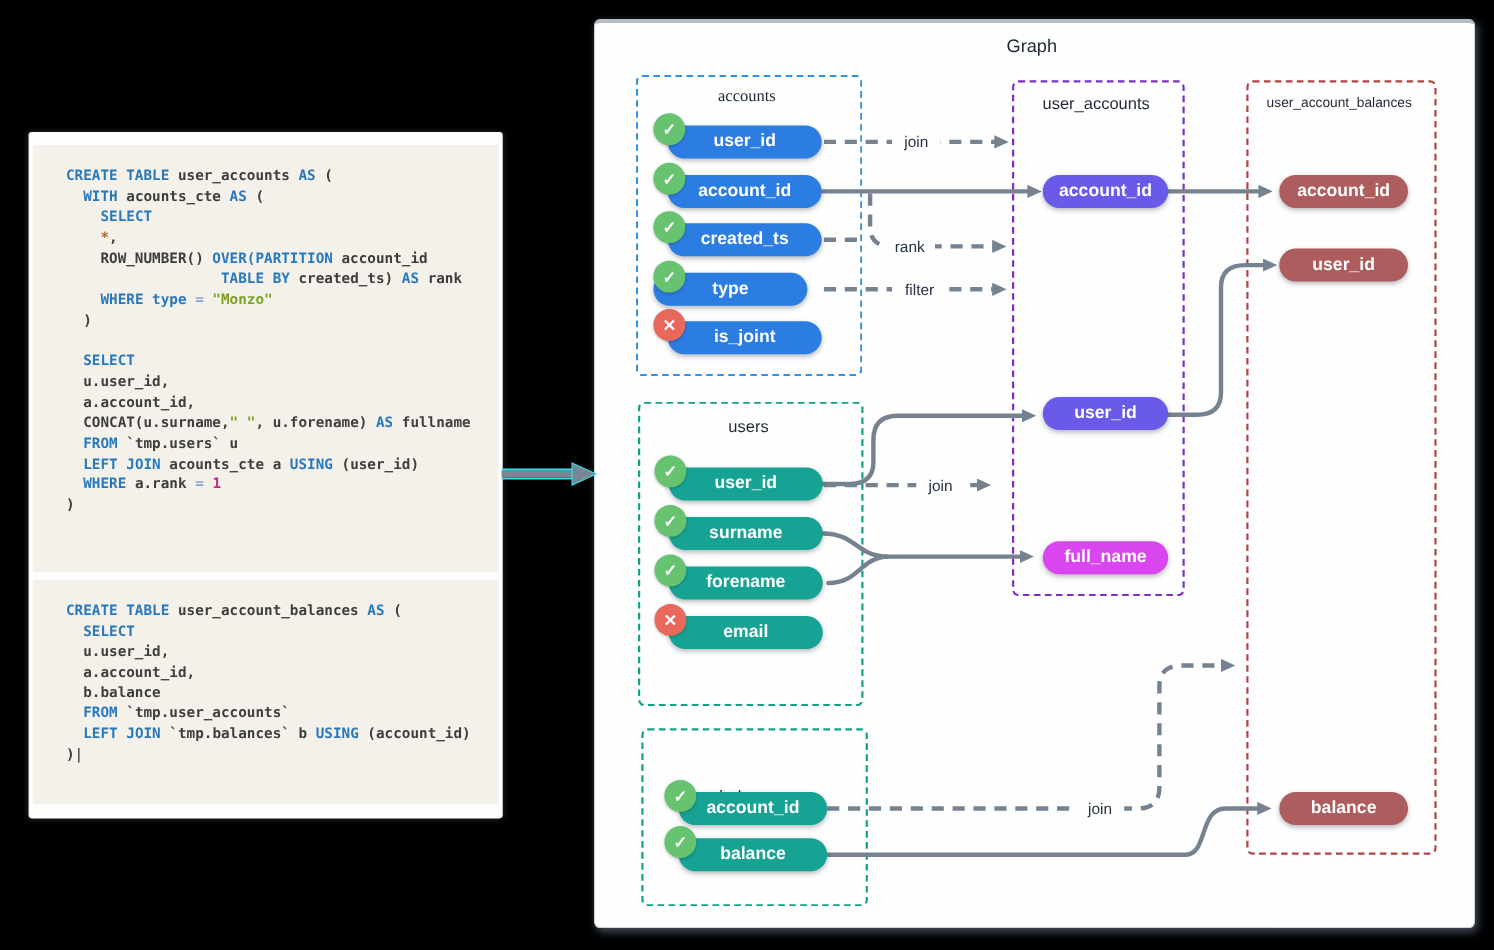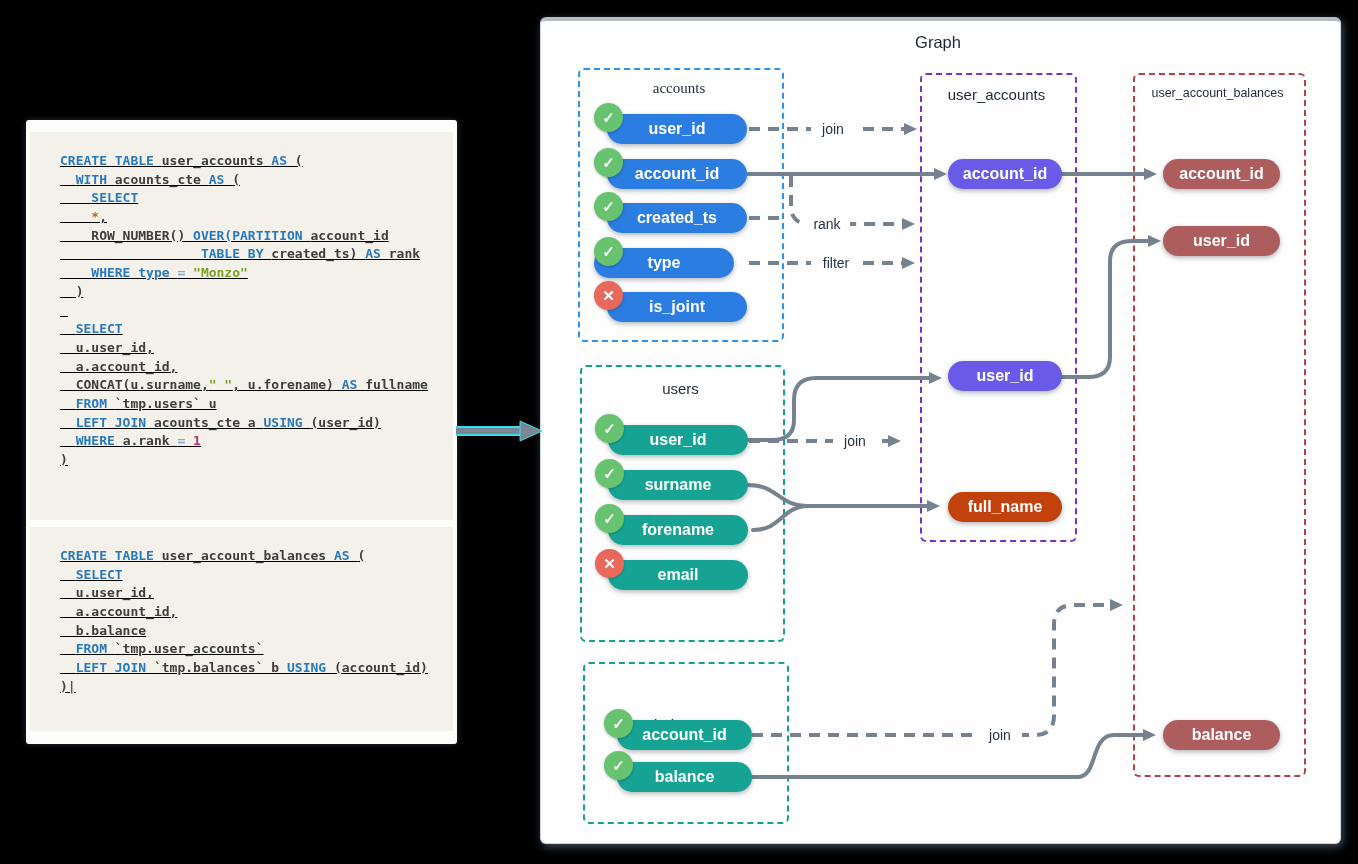--- a/index.html
+++ b/index.html
@@ -5,21 +5,21 @@
   html,body{margin:0;padding:0;background:#000;}
   #canvas{position:relative;width:1358px;height:864px;background:#000;overflow:hidden;
           font-family:"Liberation Sans",sans-serif;}
   
   .sql-card{position:absolute;left:26px;top:120px;width:431px;height:624px;
             background:#fdfdfb;border-radius:3px;box-shadow:0 0 6px rgba(80,90,100,.5);}
   .code-block{position:absolute;left:4px;width:423px;background:#f4f1ea;
               font-family:"DejaVu Sans Mono","Liberation Mono",monospace;
               font-size:13px;font-weight:600;line-height:18.7px;
               padding:20px 0 0 30px;box-sizing:border-box;overflow:hidden;}
-  .code-line{white-space:pre;height:18.7px;text-decoration:underline;}
+  .code-line{white-space:pre;height:18.7px;}
   .tk-kw{color:#2878bd;} .tk-id{color:#3d3d3d;} .tk-str{color:#7ba221;}
   .tk-num{color:#bf2c7c;} .tk-star{color:#a5702e;} .tk-op{color:#7fa8c9;}
   .tk-cur{color:#555;}
   
   .graph-card{position:absolute;left:540px;top:17px;width:801px;height:827px;
               background:#fefefe;border:1px solid #ccd4da;border-top:4px solid #b3bdc5;
               border-radius:6px;box-sizing:border-box;
               box-shadow:2px 3px 8px rgba(120,140,160,.55);}
   .graph-title{position:absolute;left:888px;top:33px;width:100px;text-align:center;
                font-size:16.5px;color:#1d2733;}
@@ -146,20 +146,20 @@
       <div class="tbl-box" style="left: 583px; top: 662px; width: 202px; height: 158px; border: 2px dashed rgb(18, 162, 135);"></div>
       <div class="tbl-title" style="left: 583px; top: 675px; width: 202px; margin-top: 41px;">balances</div>
       <div class="pill" style="left: 617px; top: 720px; width: 135px; background: rgb(23, 163, 148);">account_id</div>
       <div class="badge" style="left: 604px; top: 709px; background: rgb(103, 195, 111);">✓</div>
       <div class="pill" style="left: 617px; top: 762px; width: 135px; background: rgb(23, 163, 148);">balance</div>
       <div class="badge" style="left: 604px; top: 751px; background: rgb(103, 195, 111);">✓</div>
       <div class="tbl-box" style="left: 920px; top: 73px; width: 153px; height: 465px; border: 2px dashed rgb(124, 47, 196);"></div>
       <div class="tbl-title" style="left: 920px; top: 86px; width: 153px;">user_accounts</div>
       <div class="pill" style="left: 948px; top: 159px; width: 114px; background: rgb(106, 90, 232);">account_id</div>
       <div class="pill" style="left: 948px; top: 361px; width: 114px; background: rgb(106, 90, 232);">user_id</div>
-      <div class="pill" style="left: 948px; top: 492px; width: 114px; background: #c2410c;">full_name</div>
+      <div class="pill" style="left: 948px; top: 492px; width: 114px; background: #d946ef;">full_name</div>
       <div class="tbl-box" style="left: 1133px; top: 73px; width: 169px; height: 700px; border: 2px dashed rgb(176, 67, 67);"></div>
       <div class="tbl-title" style="left: 1133px; top: 86px; width: 169px; font-size: 12.5px;">user_account_balances</div>
       <div class="pill" style="left: 1163px; top: 159px; width: 117px; background: rgb(173, 93, 93);">account_id</div>
       <div class="pill" style="left: 1163px; top: 226px; width: 117px; background: rgb(173, 93, 93);">user_id</div>
       <div class="pill" style="left: 1163px; top: 720px; width: 117px; background: rgb(173, 93, 93);">balance</div>
     </div>
 </div>
 
 </body></html>

